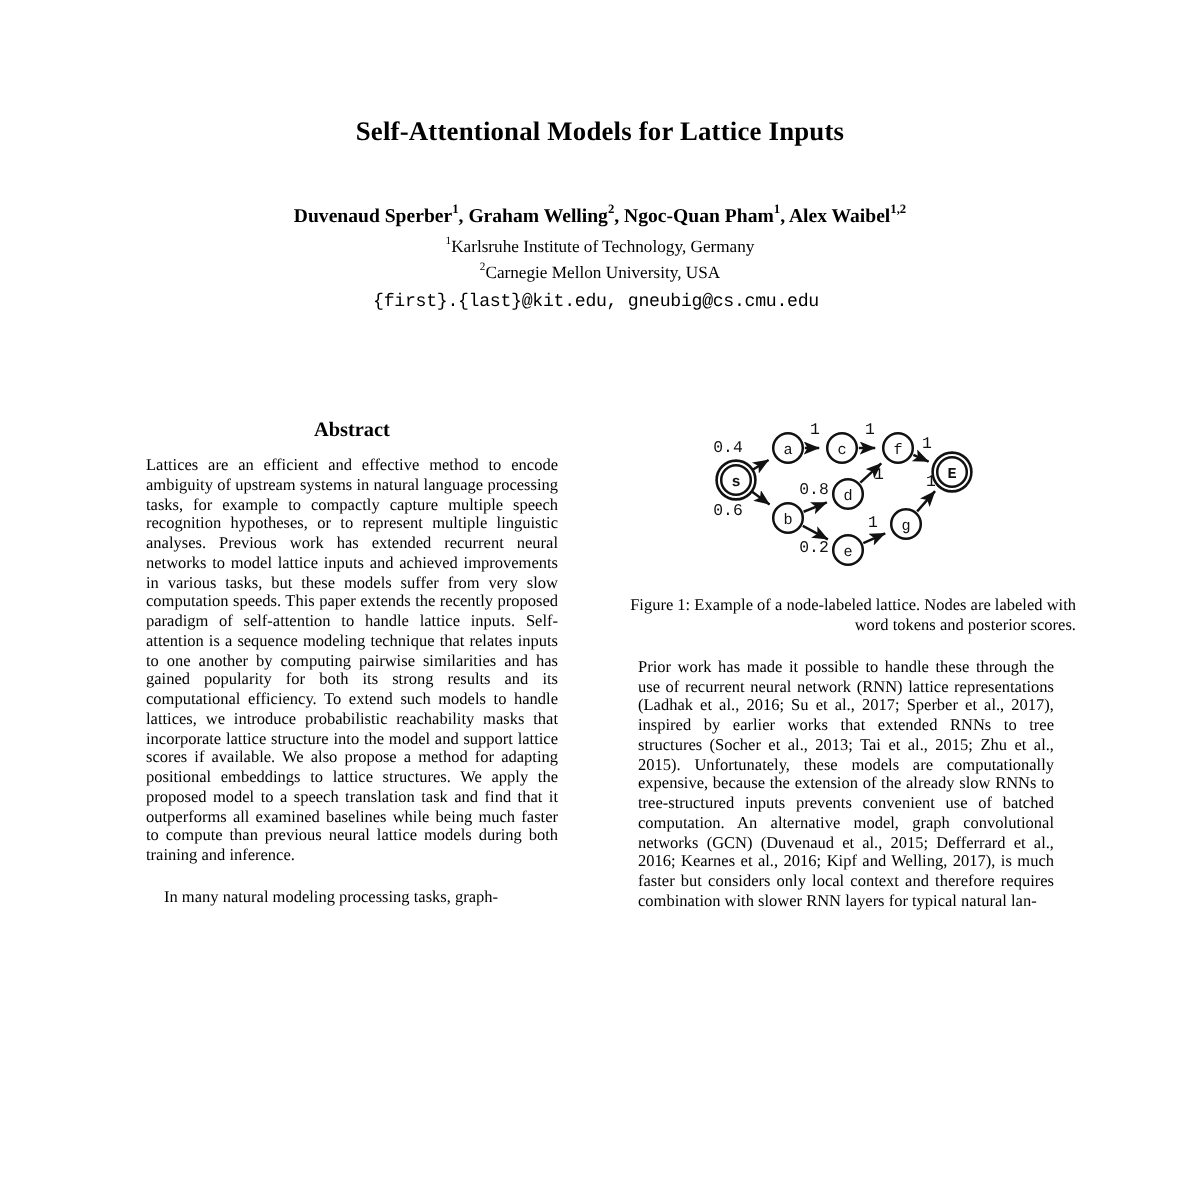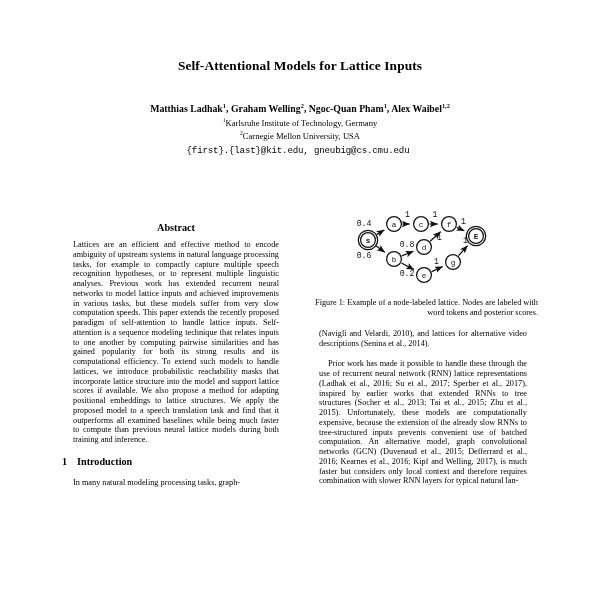--- a/index.html
+++ b/index.html
@@ -78,21 +78,21 @@
   .col-right {
     position: absolute;
     left: 308px;
     top: 192px;
     width: 230px;
   }
   .abstract-head {
     text-align: center;
     font-size: 10.2px;
     font-weight: bold;
-    margin: 12px 0 7px 0;
+    margin: 0 0 7px 0;
   }
   p.body {
     margin: 11px;
     font-size: 8.25px;
     line-height: 9.75px;
     text-align: justify;
     text-justify: inter-word;
     hyphens: manual;
   }
   p.body + p.body { text-indent: 9px; }
@@ -120,38 +120,35 @@
   .caption .lbl { }
 </style>
 </head>
 <body>
 
 <div class="page">
 
   <div class="title">Self-Attentional Models for Lattice Inputs</div>
 
   <div class="authors">
-    <span>Matthias Ladhak</span><sup>1</sup>, <span>Graham Welling</span><sup>2</sup>, <span>Ngoc-Quan Pham</span><sup>1</sup>, <span>Alex Waibel</span><sup>1,2</sup>
+    <span>Duvenaud Sperber</span><sup>1</sup>, <span>Graham Welling</span><sup>2</sup>, <span>Ngoc-Quan Pham</span><sup>1</sup>, <span>Alex Waibel</span><sup>1,2</sup>
   </div>
 
   <div class="affil affil1">
     <sup>1</sup><span>Karlsruhe Institute of Technology, Germany</span>
   </div>
   <div class="affil affil2">
     <sup>2</sup><span>Carnegie Mellon University, USA</span>
   </div>
 
   <div class="emails">{first}.{last}@kit.edu, gneubig@cs.cmu.edu</div>
 
   <div class="col-left">
     <div class="abstract-head">Abstract</div>
     <p class="body nogap">Lattices are an efficient and effective method to encode ambiguity of upstream systems in natural language processing tasks, for example to compactly capture multiple speech recognition hypotheses, or to represent multiple linguistic analyses. Previous work has extended recurrent neural networks to model lattice inputs and achieved improvements in various tasks, but these models suffer from very slow computation speeds. This paper extends the recently proposed paradigm of self-attention to handle lattice inputs. Self-attention is a sequence modeling technique that relates inputs to one another by computing pairwise similarities and has gained popularity for both its strong results and its computational efficiency. To extend such models to handle lattices, we introduce probabilistic reachability masks that incorporate lattice structure into the model and support lattice scores if available. We also propose a method for adapting positional embeddings to lattice structures. We apply the proposed model to a speech translation task and find that it outperforms all examined baselines while being much faster to compute than previous neural lattice models during both training and inference.</p>
-    <div class="sec-head">
-      <span class="num">1</span><span>Introduction</span>
-    </div>
     <p class="body">In many natural modeling processing tasks, graph-</p>
   </div>
 
   <div class="col-right">
 
     <div class="figure-wrap">
       <svg class="lattice" width="230" height="104" viewBox="0 0 230 104">
         <defs>
           <marker id="arrh" markerWidth="7" markerHeight="7" refX="6.2" refY="2.6" orient="auto" markerUnits="strokeWidth">
             <path d="M0,0 L6.4,2.6 L0,5.2 L1.5,2.6 z" fill="#111"></path>
@@ -222,17 +219,16 @@
             </g>
           </g>
       </svg>
     </div>
 
     <div class="caption">
       <span class="lbl">Figure 1:</span>
       <span>Example of a node-labeled lattice. Nodes are labeled with word tokens and posterior scores.</span>
     </div>
 
-    <p class="body">(Navigli and Velardi, 2010), and lattices for alternative video descriptions (Senina et al., 2014).</p>
     <p class="body">Prior work has made it possible to handle these through the use of recurrent neural network (RNN) lattice representations (Ladhak et al., 2016; Su et al., 2017; Sperber et al., 2017), inspired by earlier works that extended RNNs to tree structures (Socher et al., 2013; Tai et al., 2015; Zhu et al., 2015). Unfortunately, these models are computationally expensive, because the extension of the already slow RNNs to tree-structured inputs prevents convenient use of batched computation. An alternative model, graph convolutional networks (GCN) (Duvenaud et al., 2015; Defferrard et al., 2016; Kearnes et al., 2016; Kipf and Welling, 2017), is much faster but considers only local context and therefore requires combination with slower RNN layers for typical natural lan-</p>
   </div>
 
 </div>
 
 </body></html>

